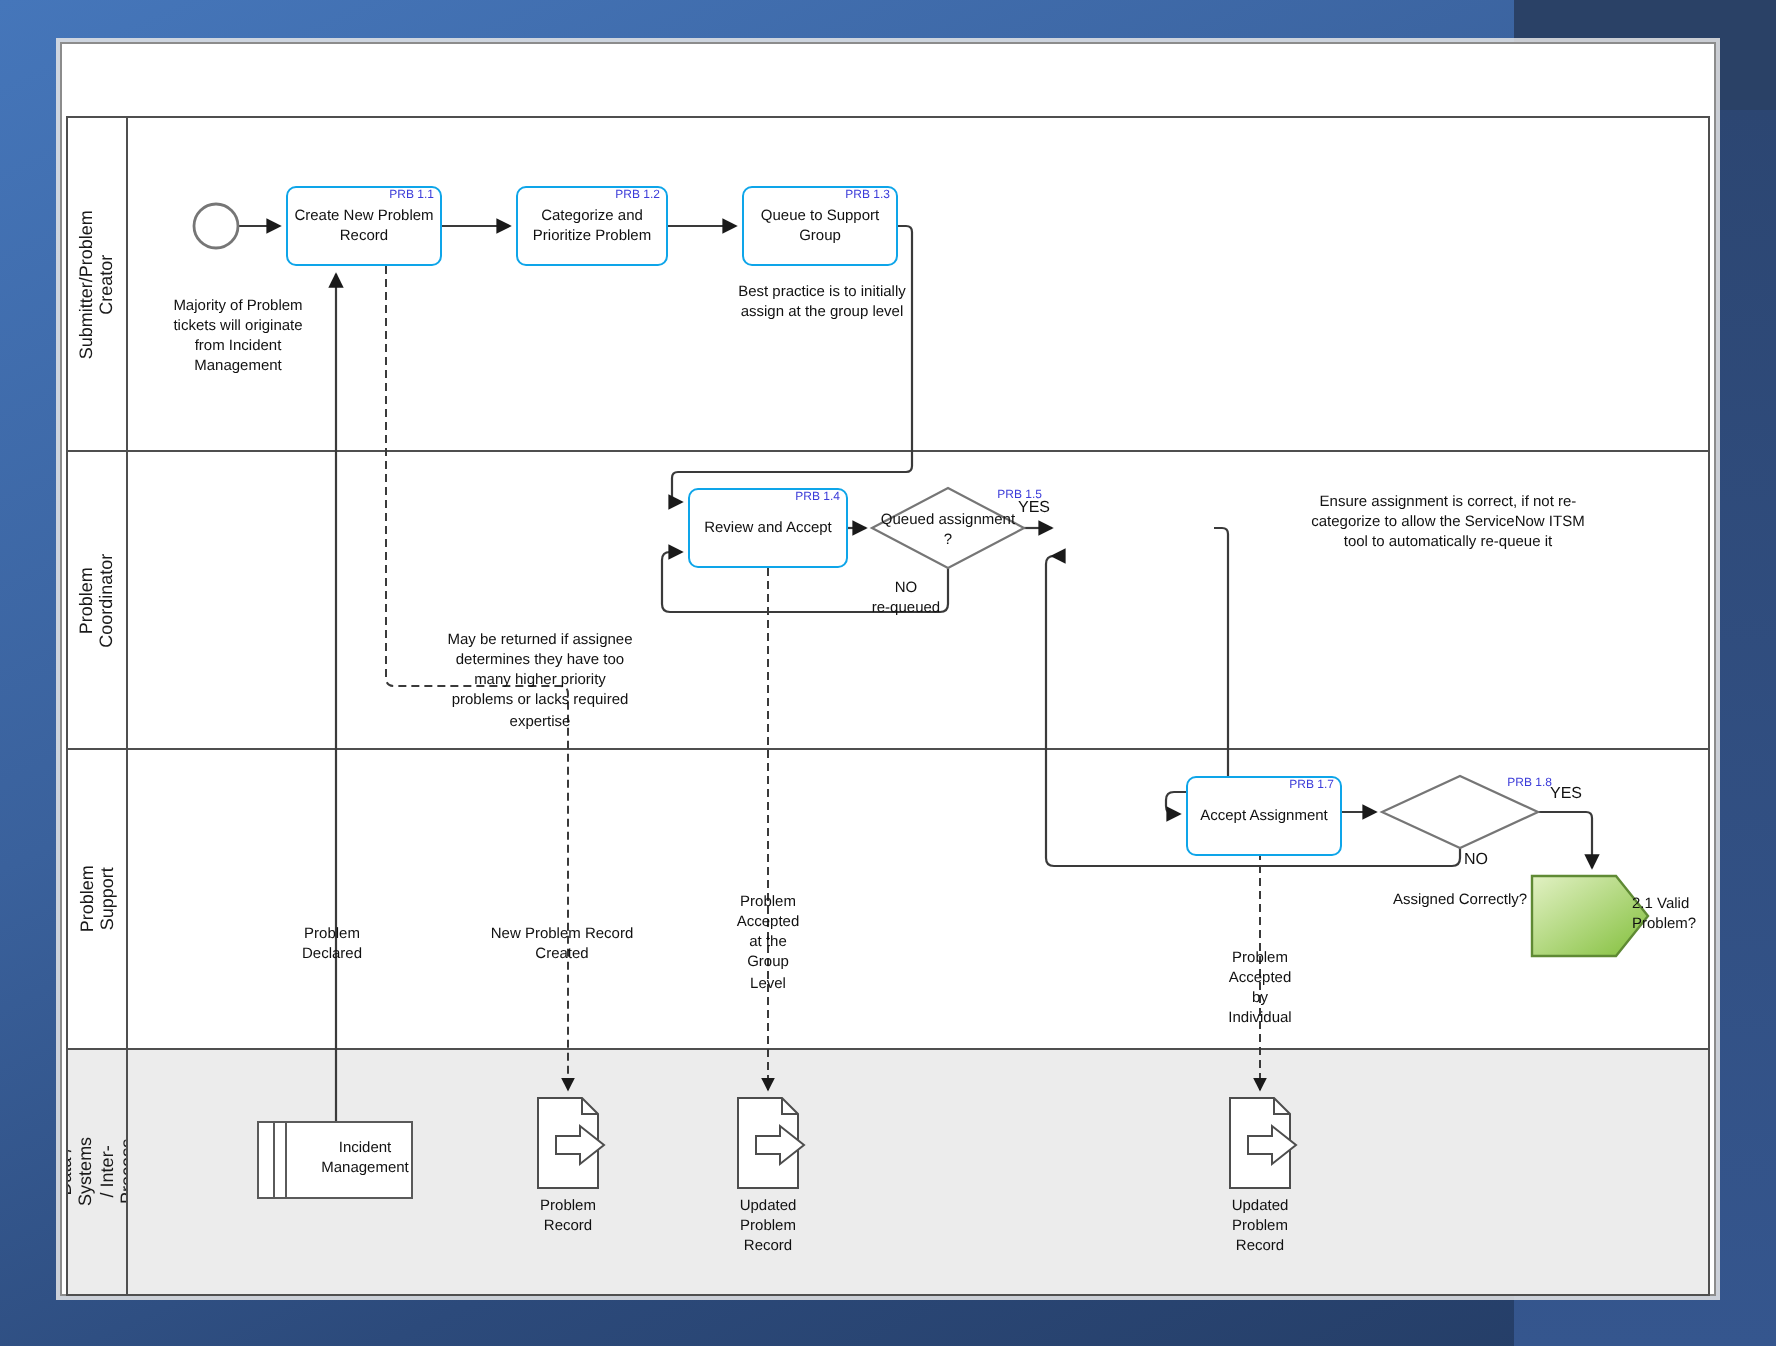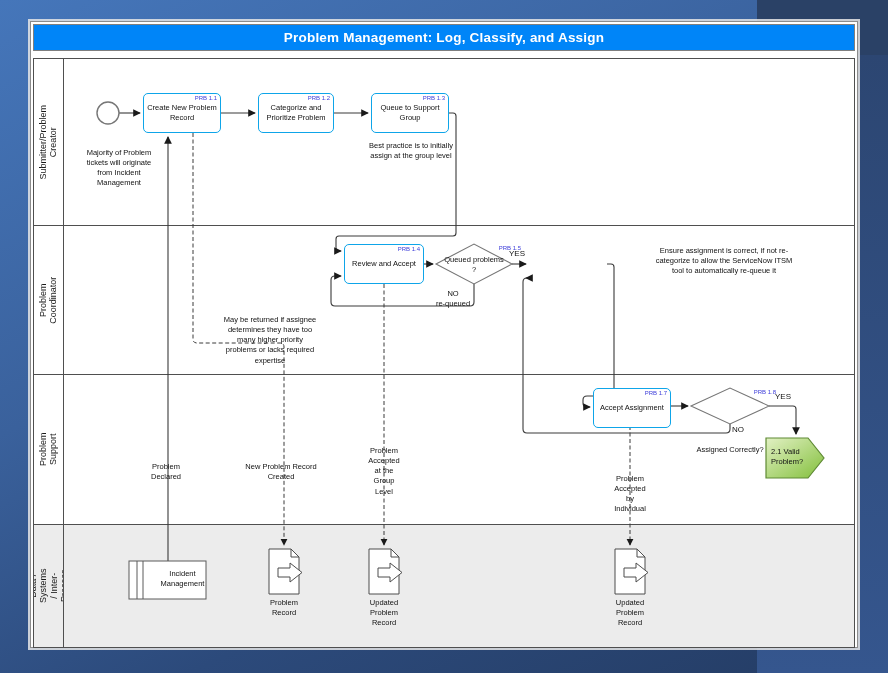--- a/index.html
+++ b/index.html
@@ -23,33 +23,32 @@
   .lane-label{transform:rotate(-90deg);white-space:pre-line;text-align:center;font-size:9px;
     line-height:1.15;color:#1a1a1a;width:200px;}
   .lane-gray{background:#ececec;}
   svg.wires{position:absolute;left:0;top:0;width:828px;height:627px;pointer-events:none;}
   .task{position:absolute;background:#fff;border:1px solid #0ea5e9;border-radius:5px;box-sizing:border-box;
     display:flex;align-items:center;justify-content:center;text-align:center;font-size:7.5px;
     line-height:1.3;color:#111;white-space:pre-line;}
   .prb{position:absolute;top:1px;right:3px;font-size:6px;color:#3c3cd9;white-space:nowrap;}
   .prb-float{position:absolute;font-size:6px;color:#3c3cd9;white-space:nowrap;}
   .txt{position:absolute;white-space:pre-line;text-align:center;font-size:7.5px;line-height:1.35;color:#111;}
-  .txt-left{text-align:left;}
+  .txt-left{text-align:left;margin-left:45px;}
   .flowlbl{font-size:8px;color:#111;}
 </style>
 </head>
 <body>
 
 <div class="stage">
   <div class="bg-topright"></div>
   <div class="bg-right"></div>
 
   <div class="canvas">
 
-    <div class="titlebar">Problem Management: Log, Classify, and Assign</div>
 
     <div class="lane-frame">
       <div class="lane-row" style="height:167px;">
         <div class="lane-label-cell">
           <div class="lane-label">Submitter/Problem Creator</div>
         </div>
           <div style="flex:1"></div>
       </div>
       <div class="lane-row" style="height:149px;">
         <div class="lane-label-cell">
@@ -150,21 +149,21 @@
     <div class="task" style="left:313px;top:222px;width:80px;height:40px;">
       <span class="prb">PRB 1.4</span>
       <span>Review and Accept</span>
     </div>
     <div class="task" style="left:562px;top:366px;width:78px;height:40px;">
       <span class="prb">PRB 1.7</span>
       <span>Accept Assignment</span>
     </div>
 
     <div class="prb-float" style="left:450px;top:223px;width:40px;text-align:right;">PRB 1.5</div>
-    <div class="txt" style="left:405px;top:233px;width:76px;">Queued problems
+    <div class="txt" style="left:405px;top:233px;width:76px;">Queued assignment
 ?</div>
     <div class="prb-float" style="left:705px;top:367px;width:40px;text-align:right;">PRB 1.8</div>
     <div class="txt" style="left:660px;top:379px;width:78px;margin-top:44px;">Assigned Correctly?</div>
 
     <div class="txt flowlbl" style="left:478px;top:227px;width:30px;text-align:left;">YES</div>
     <div class="txt" style="left:392px;top:267px;width:60px;">NO
 re-queued</div>
     <div class="txt flowlbl" style="left:744px;top:370px;width:30px;text-align:left;">YES</div>
     <div class="txt flowlbl" style="left:701px;top:403px;width:30px;text-align:left;">NO</div>
 

